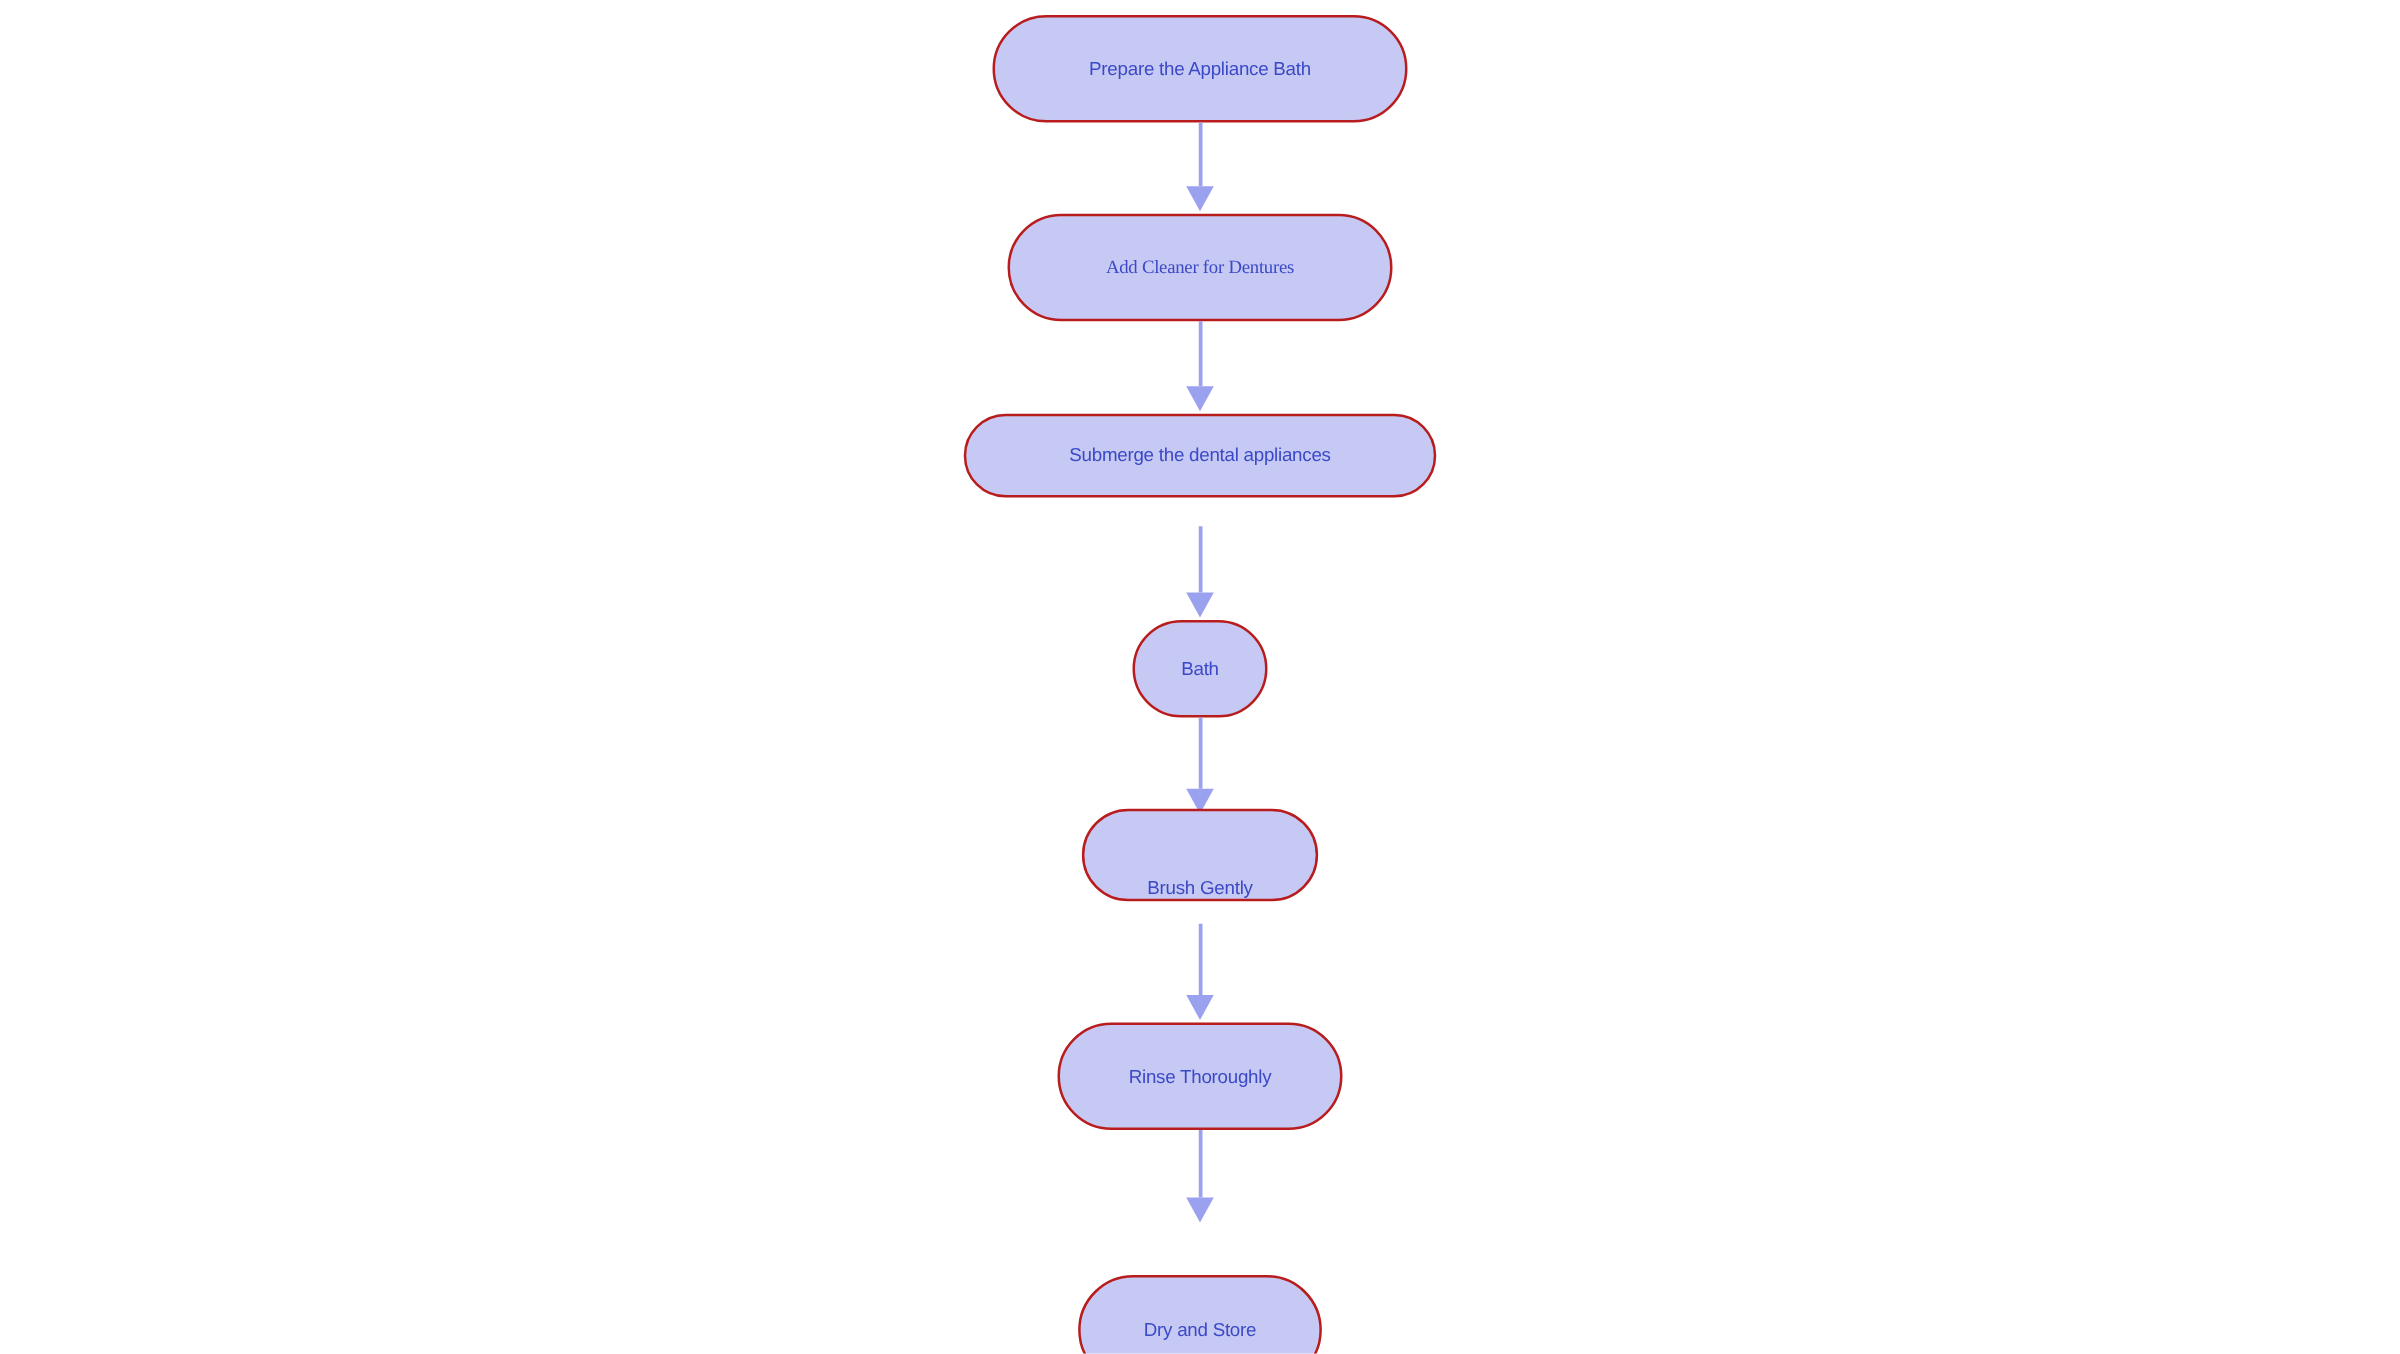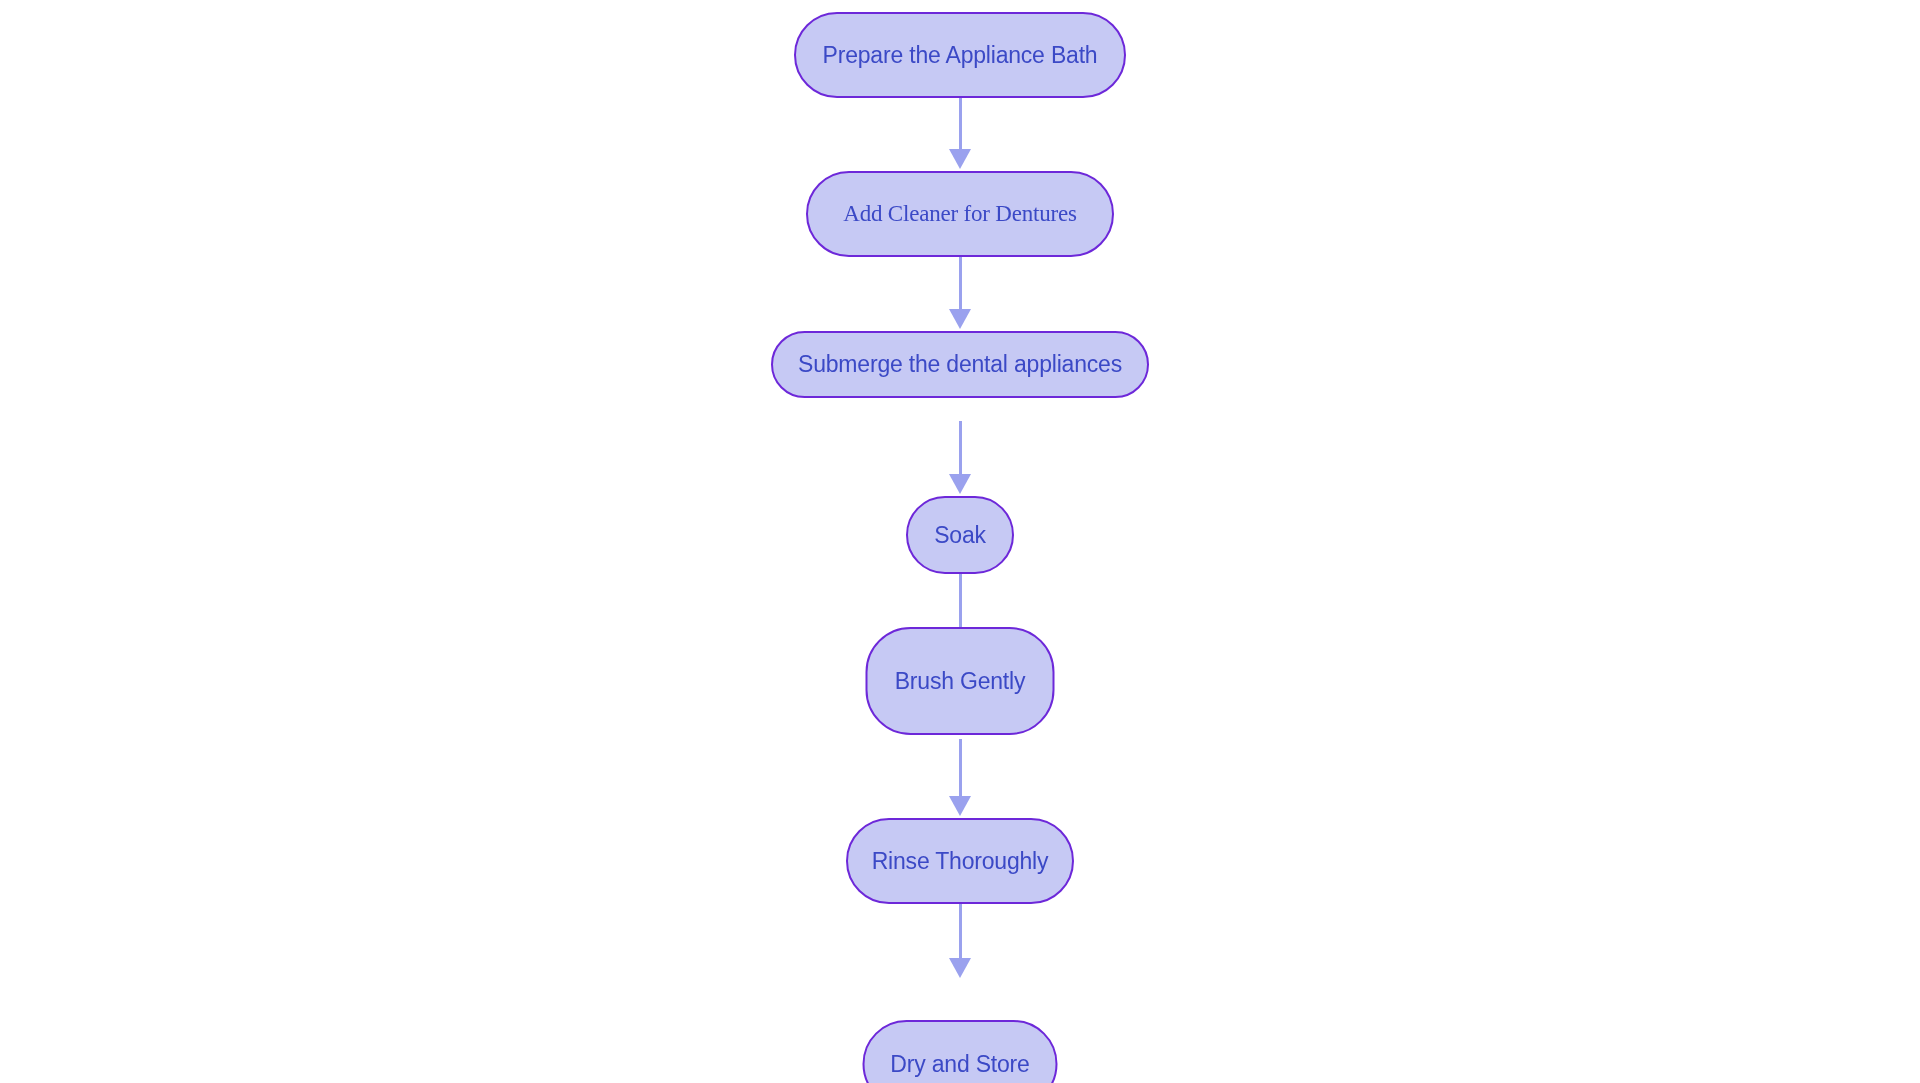--- a/index.html
+++ b/index.html
@@ -14,36 +14,36 @@
     height: 1083px;
     background: #ffffff;
     overflow: hidden;
   }
   .flow-node {
     position: absolute;
     left: 50%;
     transform: translateX(-50%);
     box-sizing: border-box;
     background: #c6c9f4;
-    border: 2px solid #6d28d9;
+    border: 2px solid #b91c1c;
     border-radius: 45px;
     display: flex;
     align-items: center;
     justify-content: center;
     color: #3b49c6;
-    font-size: 23px;
+    font-size: 15px;
     letter-spacing: -0.2px;
     white-space: nowrap;
     text-align: center;
   }
   .n1 { top: 12px;  width: 332px; height: 86px; }
   .n2 { top: 171px; width: 308px; height: 86px; font-family: Liberation Serif, serif; }
   .n3 { top: 331px; width: 378px; height: 67px; }
   .n4 { top: 496px; width: 108px; height: 78px; border-radius: 40px; }
-  .n5 { top: 627px; width: 189px; height: 108px; }
+  .n5 { top: 647px; width: 189px; height: 74px; align-items: flex-end; }
   .n6 { top: 818px; width: 228px; height: 86px; }
   .n7 { top: 980px; width: 195px; height: 88px; margin-top: 40px; }
 
   .flow-arrow {
     position: absolute;
     left: 50%;
     transform: translateX(-50%);
     width: 22px;
     display: flex;
     flex-direction: column;
@@ -94,21 +94,21 @@
   <div class="flow-node n3">
     <span>Submerge the dental appliances</span>
   </div>
 
   <div class="flow-arrow a3">
     <div class="shaft"></div>
     <div class="head"></div>
   </div>
 
   <div class="flow-node n4">
-    <span>Soak</span>
+    <span>Bath</span>
   </div>
 
   <div class="flow-arrow a4">
     <div class="shaft"></div>
     <div class="head"></div>
   </div>
 
   <div class="flow-node n5">
     <span>Brush Gently</span>
   </div>

